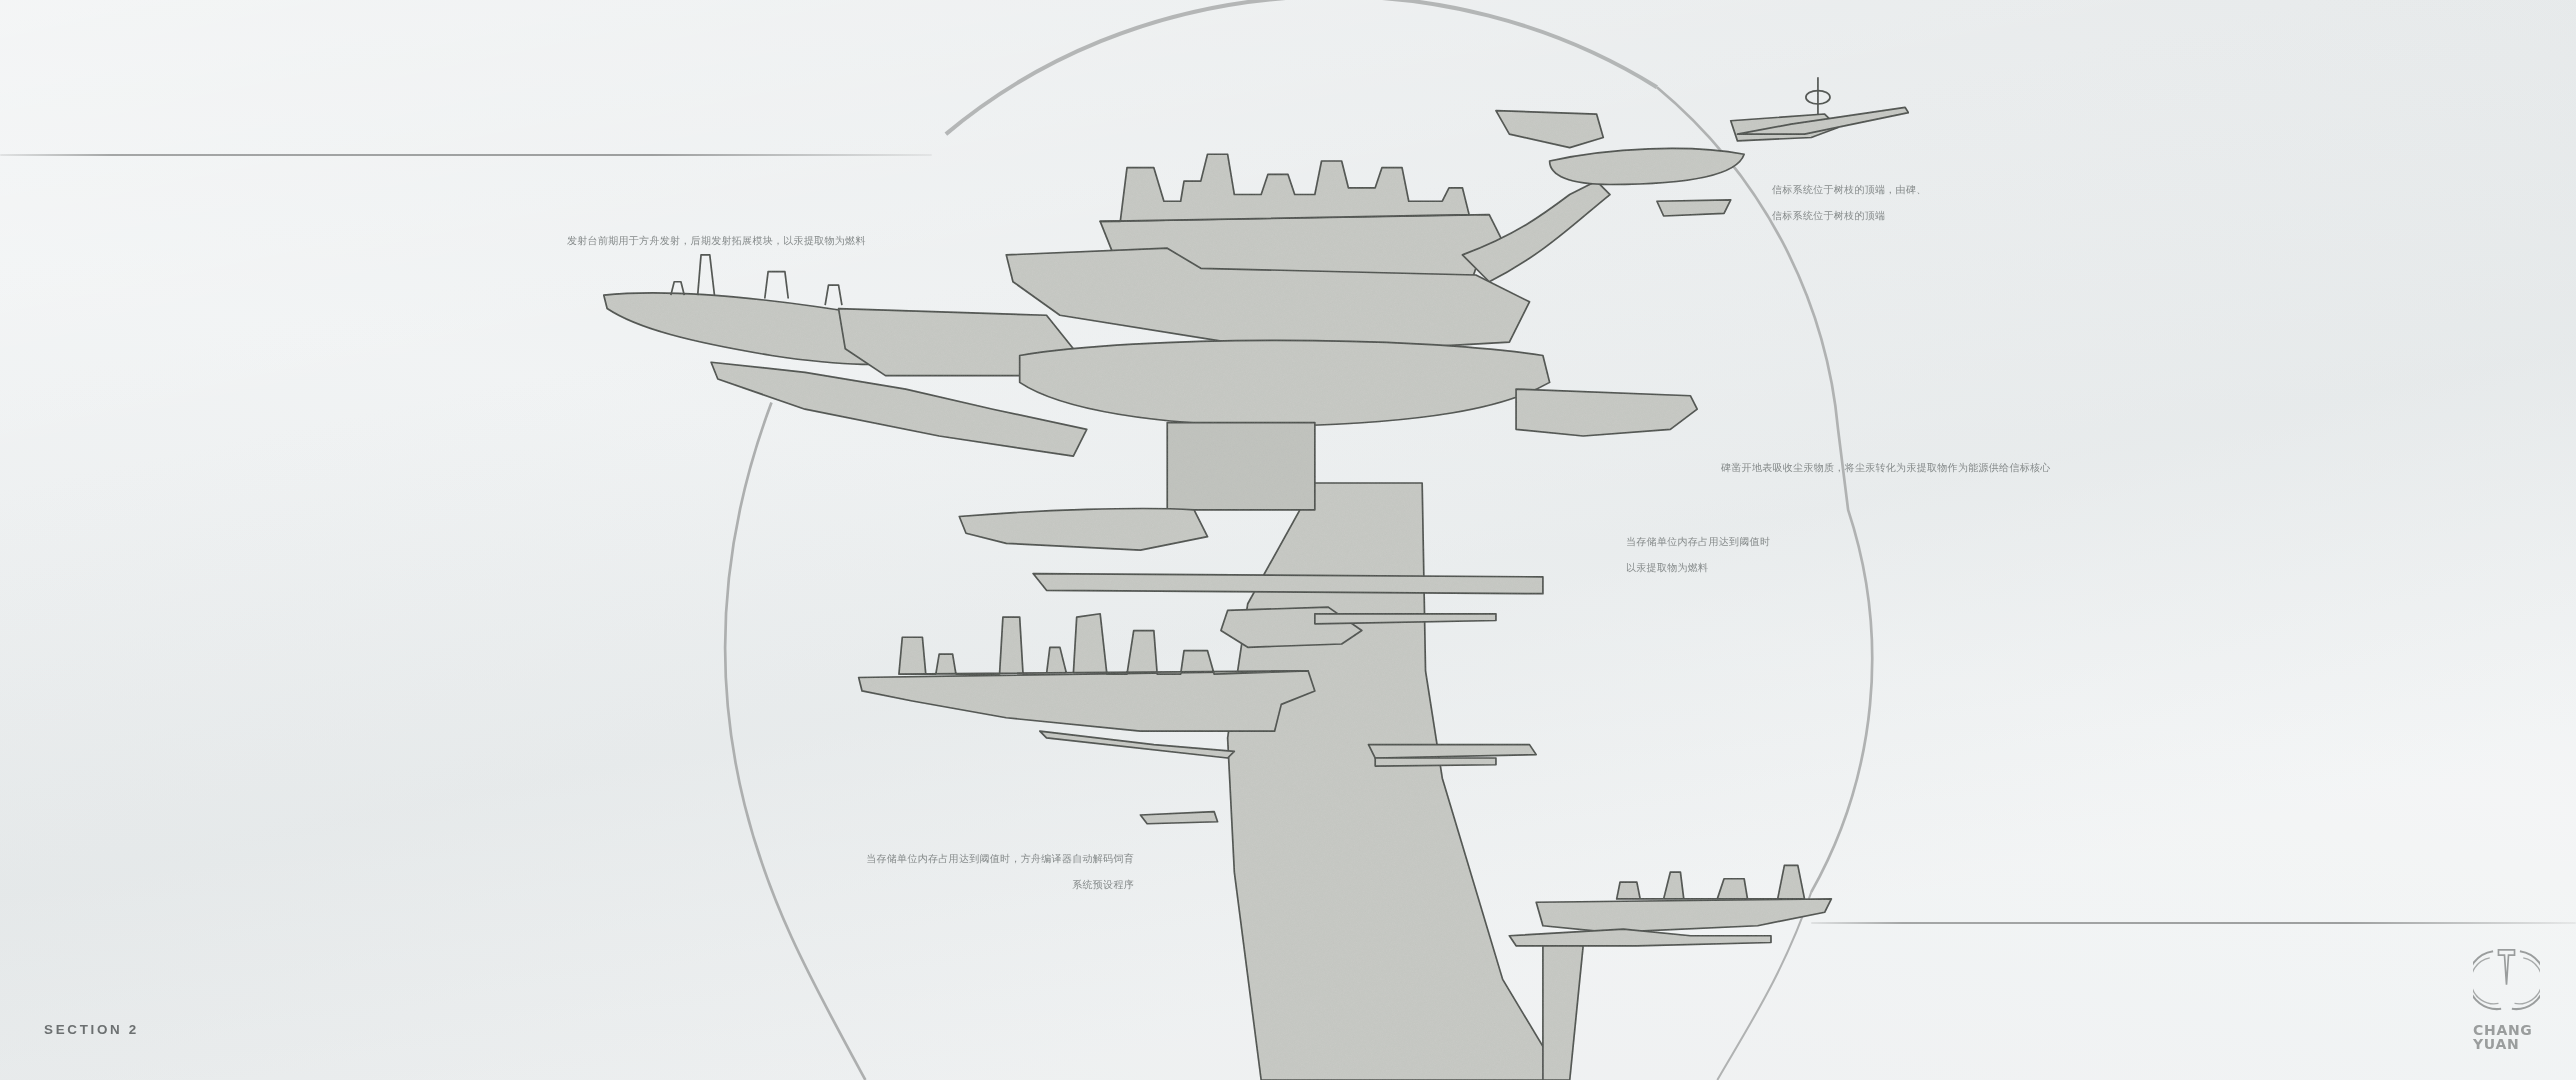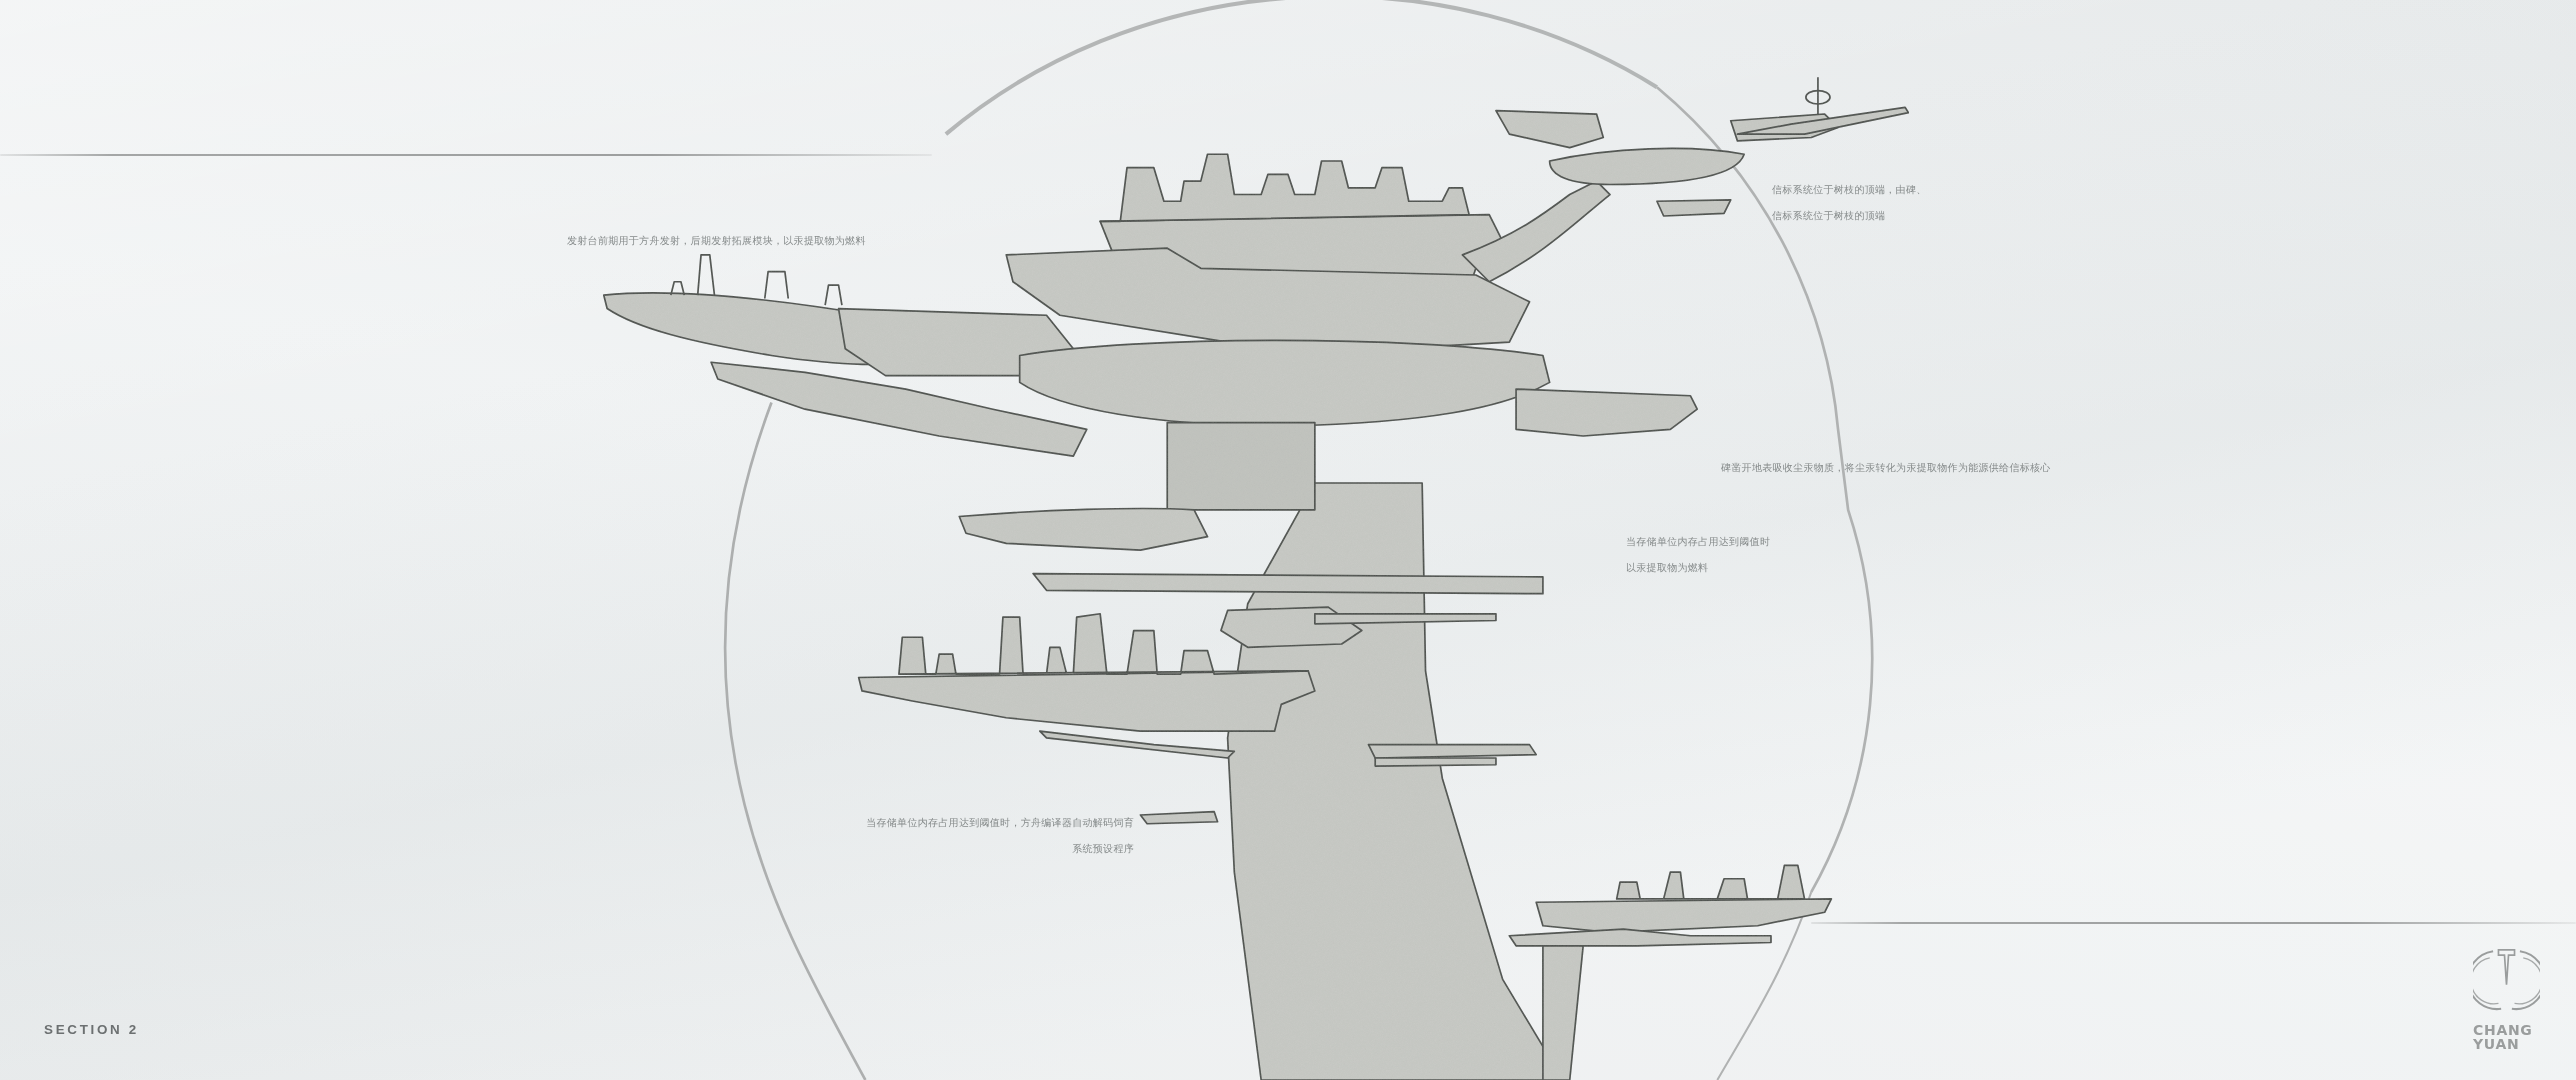--- a/index.html
+++ b/index.html
@@ -7,21 +7,21 @@
     width: 2576px; height: 1080px; overflow: hidden; position: relative;
     background: #eceff0;
     background-image:
       linear-gradient(168deg, rgba(255,255,255,0.35) 0%, rgba(255,255,255,0) 30%, rgba(220,225,226,0.35) 55%, rgba(255,255,255,0.2) 80%),
       linear-gradient(12deg, rgba(0,0,0,0.02) 0%, rgba(255,255,255,0.25) 50%, rgba(0,0,0,0.02) 100%);
     font-family: "DejaVu Sans", sans-serif;
   }
   .canvas { position: absolute; inset: 0; }
   .rule { position: absolute; height: 2px; background: linear-gradient(90deg, rgba(150,152,152,0.2), #a4a6a6 12%, #9d9f9f 70%, rgba(160,160,160,0.15)); border-radius: 1.3px; }
   .annot { position: absolute; color: #858a8a; font-size: 10px; letter-spacing: 0.3px; line-height: 25.5px; white-space: nowrap; }
-  .annot.right { text-align: right; }
+  .annot.right { text-align: right; margin-top: 36px; }
   .section { position: absolute; left: 44px; top: 1022px; font-size: 13.4px; letter-spacing: 2.7px; color: #6c7071; font-family: "Liberation Sans", sans-serif; font-weight: bold; }
   .logo { position: absolute; left: 2473px; top: 943px; width: 67px; height: 107px; }
   .logo-text { position: absolute; left: 0; width: 67px; text-align: left; font-size: 14px; letter-spacing: 0.7px; color: #9a9d9d; font-family: "DejaVu Sans", sans-serif; font-weight: bold; }
   svg.art { position: absolute; left: 0; top: 0; }
 </style>
 </head>
 <body>
 
 <div class="canvas">
 

